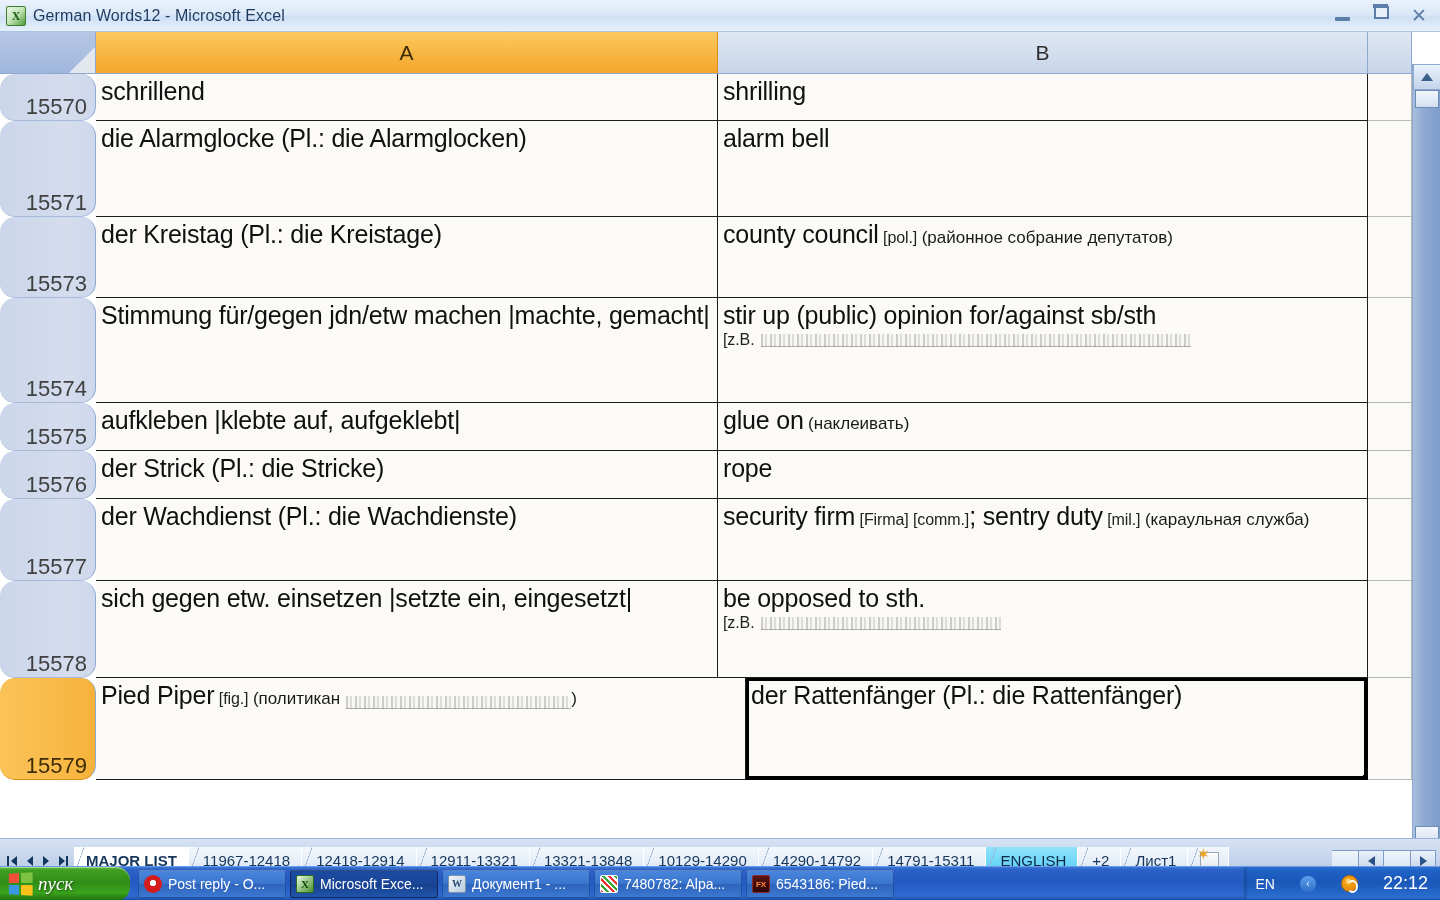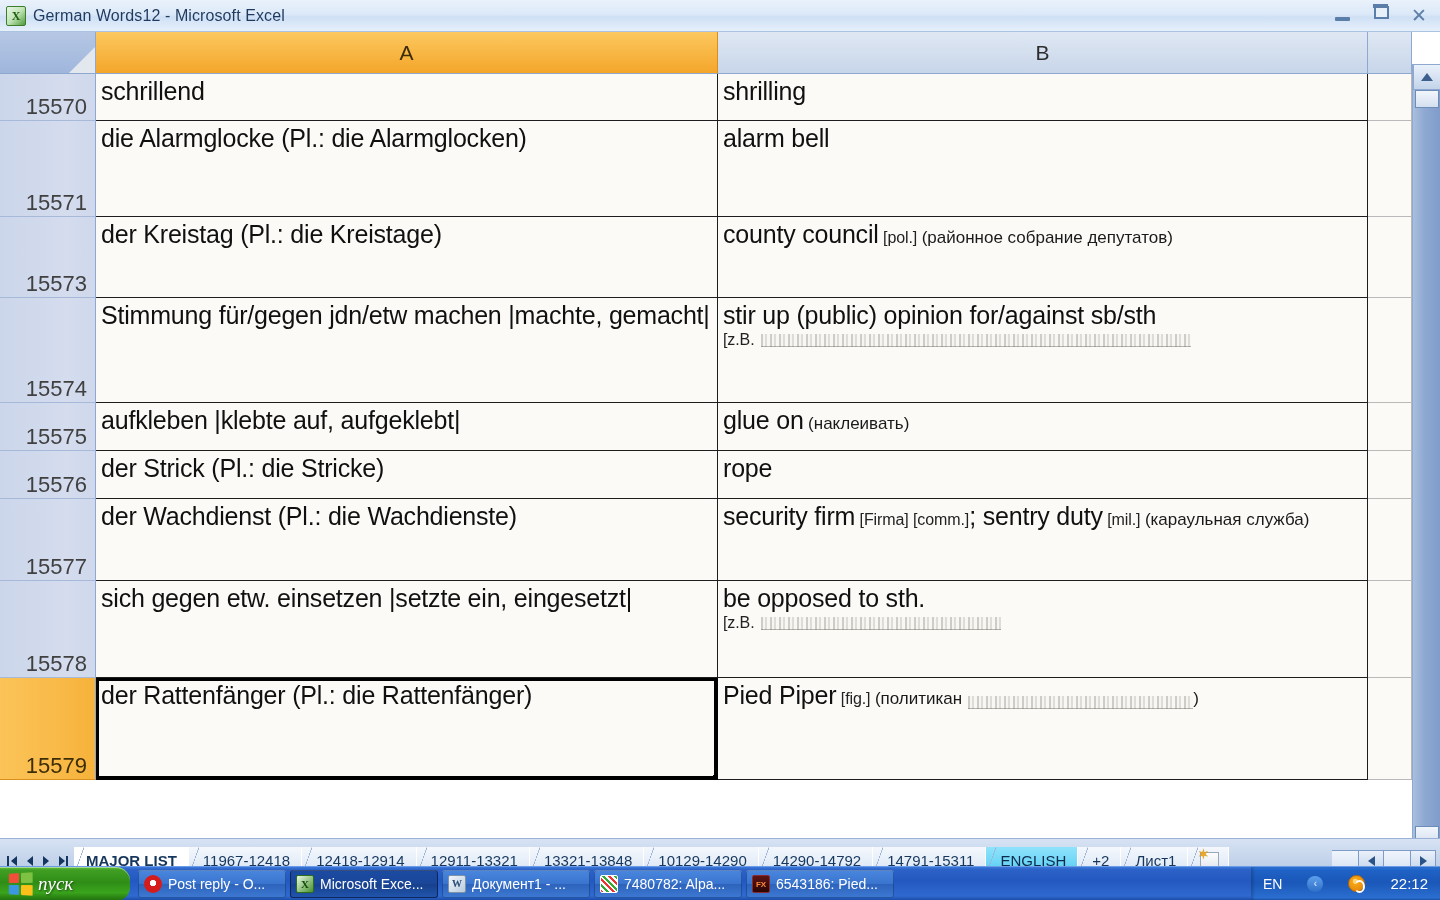--- a/index.html
+++ b/index.html
@@ -108,21 +108,21 @@
   }
   .row {
     display: flex; width: 1412px; align-items: stretch;
   }
   .row-hdr {
     width: 96px; flex: 0 0 96px;
     background: linear-gradient(to right, #ccd6ea 0%, #d4dcee 70%, #cfd8ec 100%);
     border-right: 1px solid #8fa8cf; border-bottom: 1px solid #a6b9d8;
     display: flex; align-items: flex-end; justify-content: flex-end;
     font-size: 22px; color: #404040; padding: 0 8px 1px 0;
-    cursor: pointer; line-height: 1.1;
+    cursor: pointer; line-height: 1.1; border-radius: 15px;
   }
   .row-hdr.sel {
     background: linear-gradient(to right, #fbc358 0%, #f9ba48 60%, #f6b23a 100%);
     color: #3c2d06; border-bottom: 1px solid #d88f1d;
   }
   .cell {
     border-right: 1px solid #1d1d1d; border-bottom: 1px solid #1d1d1d;
     background: #fbfaf7; padding: 2px 0 0 5px; overflow: hidden;
     position: relative; cursor: cell;
   }
@@ -322,21 +322,21 @@
   .tray-icon-o {
     width: 17px; height: 17px; border-radius: 50%;
     background: radial-gradient(circle at 42% 35%, #ffd37a 0 18%, #f5a415 22%, #e07e05 100%);
     border: 1px solid #b96a04; cursor: pointer; position: relative;
   }
   .tray-icon-o::after {
     content: ""; position: absolute; left: 5px; top: 4px;
     width: 7px; height: 9px; border: 2px solid #fff; border-radius: 50%;
     border-left-color: transparent;
   }
-  .tray-clock { font-size: 15px; color: #ffffff; }
+  .tray-clock { font-size: 18px; color: #ffffff; }
 </style>
 </head>
 <body>
 
 <div class="titlebar">
   <div class="tb-icon"></div>
   <div class="tb-title">German Words12 - Microsoft Excel</div>
   <div class="tb-controls">
     <div class="tb-btn">
       <div class="min-bar"></div>
@@ -438,26 +438,26 @@
           <div class="cell col-a">
             <div class="main">sich gegen etw. einsetzen |setzte ein, eingesetzt|</div>
           </div>
           <div class="cell col-b">
             <div><span class="main">be opposed to sth.</span><br><span class="tag">[z.B.</span><span class="blurline" style="width: 240px; margin-left: 6px;"></span></div>
           </div>
           <div class="cell plain col-c"></div>
         </div>
         <div class="row" style="height: 102px;">
           <div class="row-hdr sel">15579</div>
+          <div class="cell col-b">
+            <div><span class="main">Pied Piper</span> <span class="tag">[fig.]</span> <span class="ru">(политикан</span><span class="blurline" style="width: 225px; margin-left: 6px;"></span><span class="ru">)</span></div>
+          </div>
           <div class="cell col-a active">
             <div class="main">der Rattenfänger (Pl.: die Rattenfänger)</div>
             <div class="fillhandle"></div>
-          </div>
-          <div class="cell col-b">
-            <div><span class="main">Pied Piper</span> <span class="tag">[fig.]</span> <span class="ru">(политикан</span><span class="blurline" style="width: 225px; margin-left: 6px;"></span><span class="ru">)</span></div>
           </div>
           <div class="cell plain col-c"></div>
         </div>
       </div>
   </div>
 
   <div class="vscroll">
     <div class="vs-btn top">
       <div class="vs-arrow vs-up"></div>
     </div>

